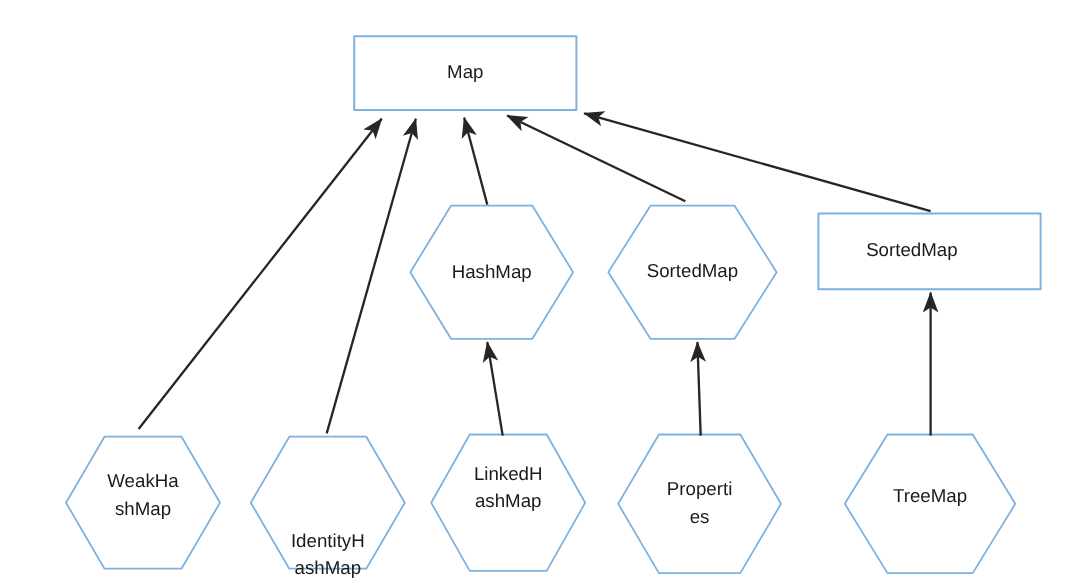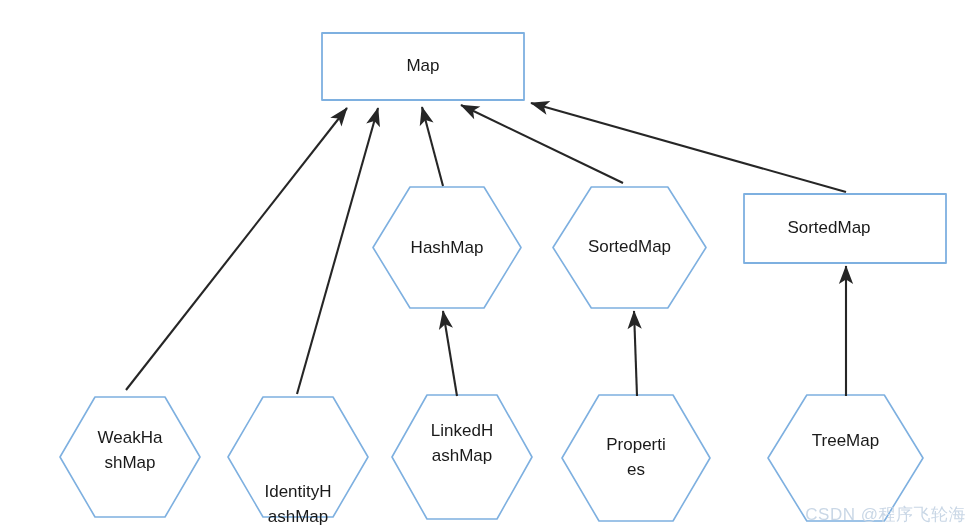--- a/index.html
+++ b/index.html
@@ -88,18 +88,17 @@
       <div class="node-label" style="left: 553px; top: 187px; width: 153px; height: 121px;">SortedMap</div>
       <div class="node-label" style="left: 744px; top: 194px; width: 170px; height: 69px;">SortedMap</div>
       <div class="node-label" style="left: 60px; top: 397px; width: 140px; height: 107px;">WeakHa
 shMap</div>
       <div class="node-label" style="left: 228px; top: 397px; width: 140px; height: 120px; margin-top: 48px;">IdentityH
 ashMap</div>
       <div class="node-label" style="left: 392px; top: 378px; width: 140px; height: 131px;">LinkedH
 ashMap</div>
       <div class="node-label" style="left: 562px; top: 395px; width: 148px; height: 126px;">Properti
 es</div>
-      <div class="node-label" style="left: 768px; top: 378px; width: 155px; height: 126px;">TreeMap</div>
+      <div class="node-label" style="left: 768px; top: 388px; width: 155px; height: 126px;">TreeMap</div>
     </div>
 
-  <div class="watermark">CSDN @程序飞轮海</div>
 
 </div>
 
 </body></html>

